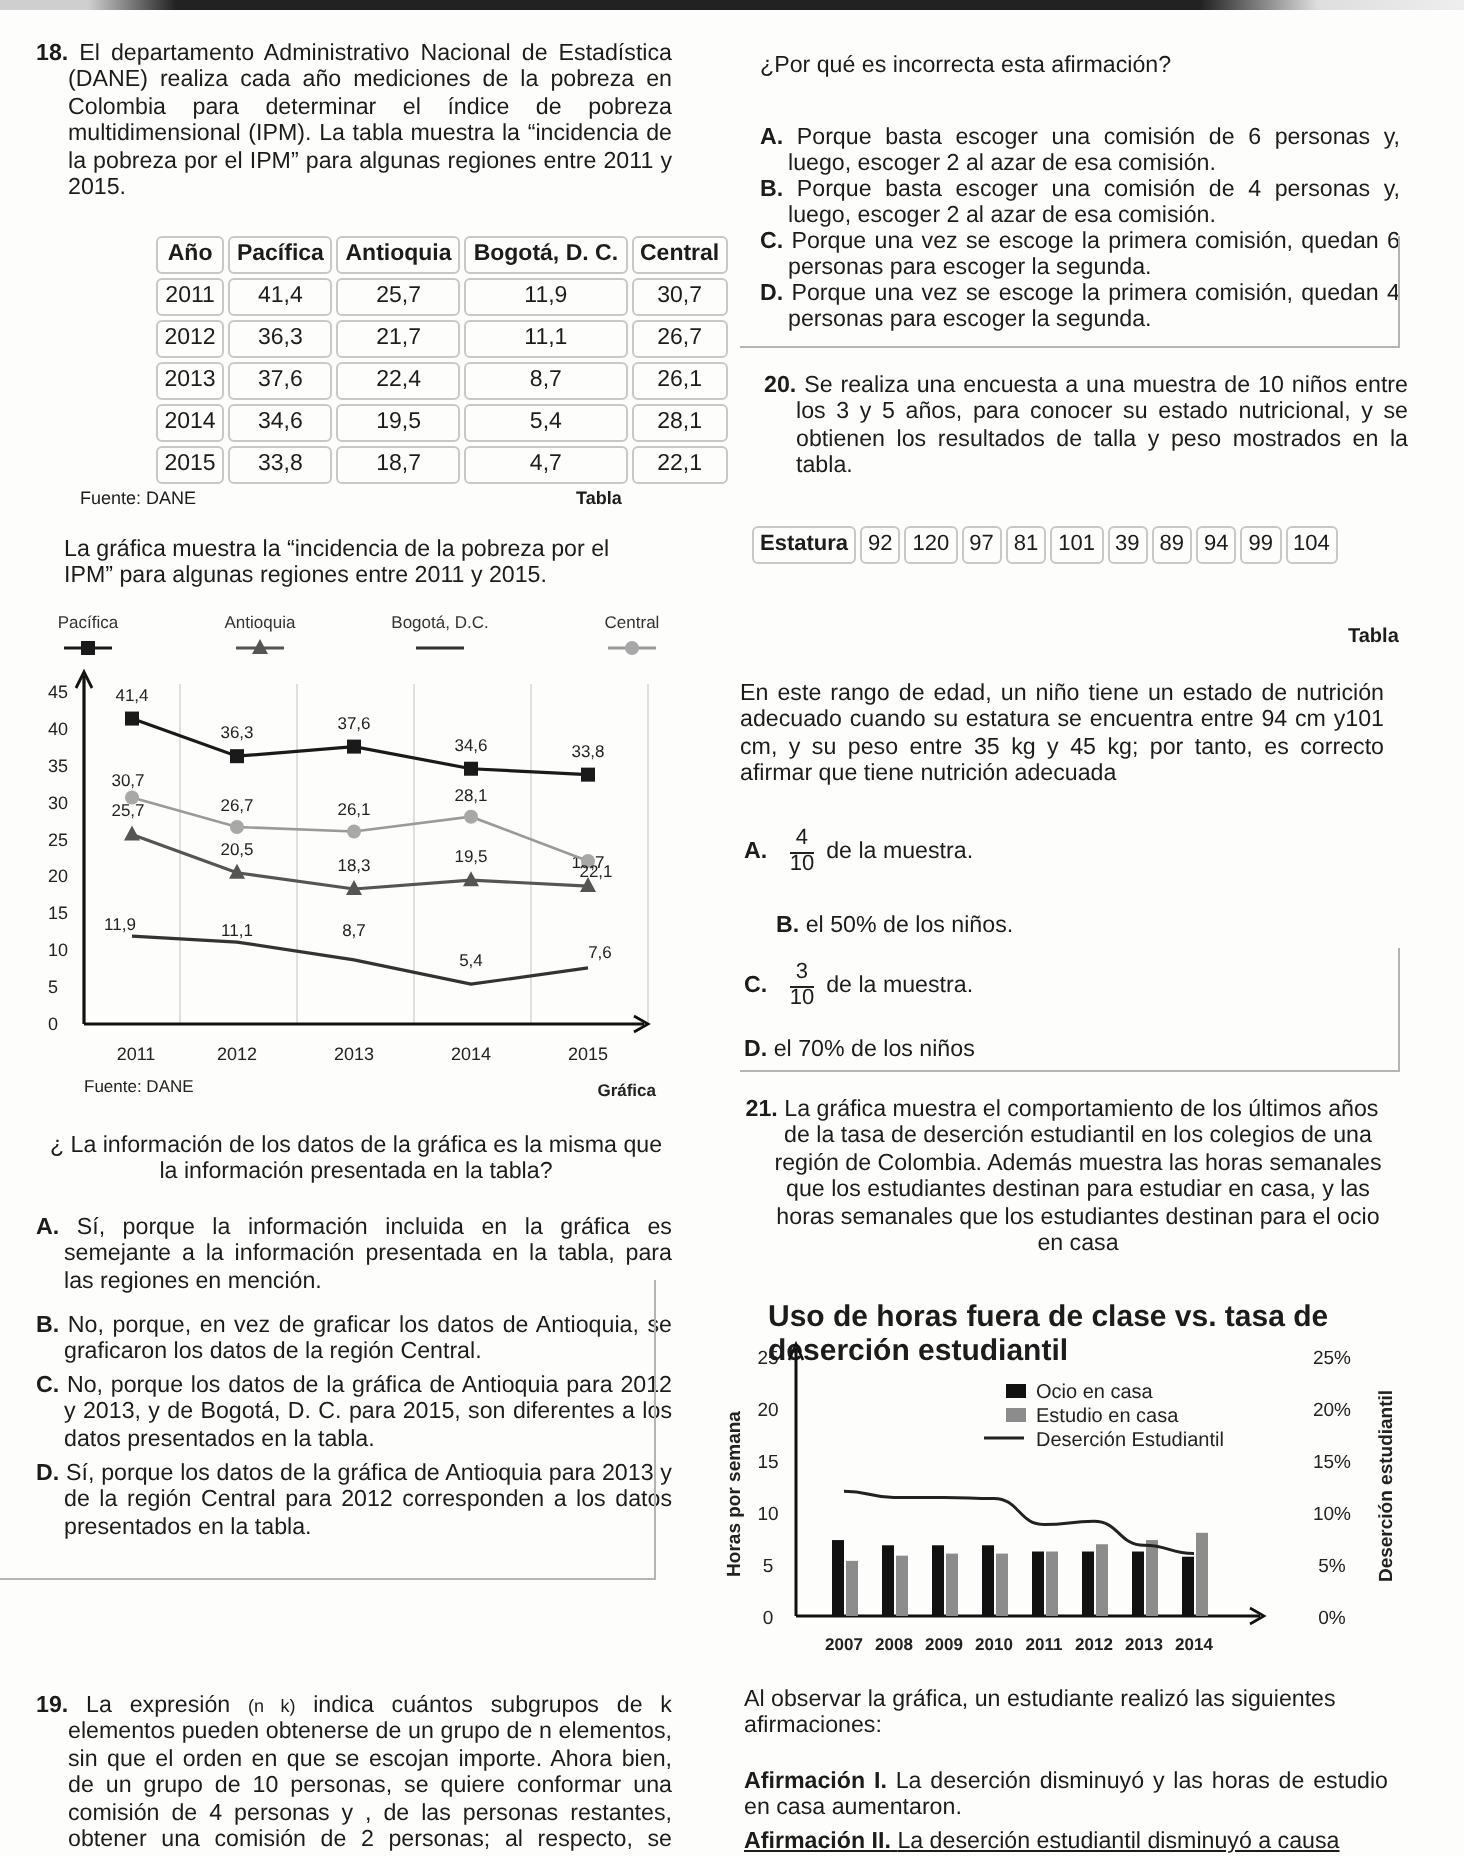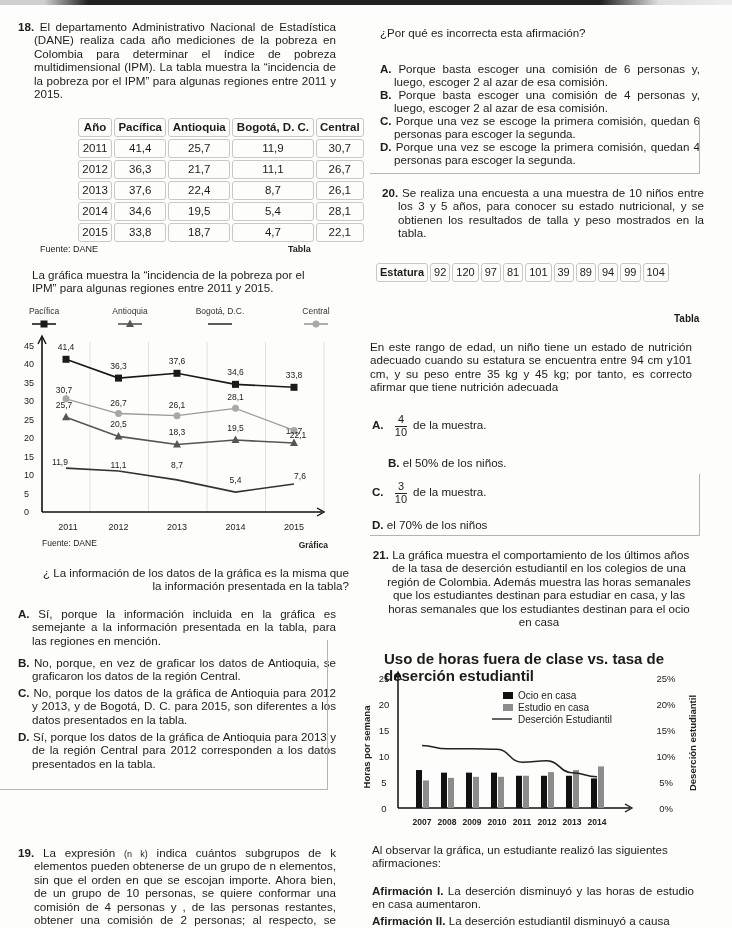--- a/index.html
+++ b/index.html
@@ -179,21 +179,21 @@
         <text x="175" y="105.71999999999998" font-size="8.5" text-anchor="middle" fill="#222">26,1</text>
         <circle cx="233.5" cy="106.34222222222222" r="3.5" fill="#a8a8a8"></circle>
         <text x="233.5" y="98.34222222222222" font-size="8.5" text-anchor="middle" fill="#222">28,1</text>
         <circle cx="292" cy="128.47555555555556" r="3.5" fill="#a8a8a8"></circle>
         <text x="296" y="136.47555555555556" font-size="8.5" text-anchor="middle" fill="#222">22,1</text>
       </g>
       <text x="40" y="244" font-size="8.5" fill="#222">Fuente: DANE</text>
       <text x="326" y="246" font-size="8.5" font-weight="bold" text-anchor="end" fill="#222">Gráfica</text>
     </svg>
 
-  <div class="qtext" style="top:566px; left:15px; width:316px; text-align:right;">¿ La información de los datos de la gráfica es la misma que la información presentada en la tabla?</div>
+  <div class="qtext" style="top:566px; left:2px; width:316px; text-align:center;">¿ La información de los datos de la gráfica es la misma que la información presentada en la tabla?</div>
 
   <div id="q18-options">
       <div class="opt" style="top:607px;left:0px;width:318px;"><b>A.</b> <span>Sí, porque la información incluida en la gráfica es semejante a la información presentada en la tabla, para las regiones en mención.</span></div>
       <div class="opt" style="top:656px;left:0px;width:318px;"><b>B.</b> <span>No, porque, en vez de graficar los datos de Antioquia, se graficaron los datos de la región Central.</span></div>
       <div class="opt" style="top:686px;left:0px;width:318px;"><b>C.</b> <span>No, porque los datos de la gráfica de Antioquia para 2012 y 2013, y de Bogotá, D. C. para 2015, son diferentes a los datos presentados en la tabla.</span></div>
       <div class="opt" style="top:730px;left:0px;width:318px;"><b>D.</b> <span>Sí, porque los datos de la gráfica de Antioquia para 2013 y de la región Central para 2012 corresponden a los datos presentados en la tabla.</span></div>
     </div>
 
   <div class="frame" style="left:-20px; top:640px; width:330px; height:150px; border-bottom:1px solid #b4b4b4;"></div>
 
@@ -326,15 +326,15 @@
         <rect x="159" y="36" width="10" height="7" fill="#8c8c8c"></rect>
         <text x="174" y="43" font-size="10" fill="#222">Estudio en casa</text>
         <line x1="148" x2="168" y1="51" y2="51" stroke="#222222" stroke-width="1.4"></line>
         <text x="174" y="55" font-size="10" fill="#222">Deserción Estudiantil</text>
       </g>
     </svg>
 
   <div class="qtext" style="top:843px; left:-8px; width:320px; text-align:left;">Al observar la gráfica, un estudiante realizó las siguientes afirmaciones:</div>
   <div id="q21-affirmations">
       <div class="qtext" style="top:884px;left:-8px;width:322px;"><b>Afirmación I.</b> <span>La deserción disminuyó y las horas de estudio en casa aumentaron.</span></div>
-      <div class="qtext" style="top:914px;left:-8px;width:322px;"><b>Afirmación II.</b> <span>La deserción estudiantil disminuyó a causa</span></div>
+      <div class="qtext" style="top:914px;left:-8px;width:322px;text-decoration:underline;"><b>Afirmación II.</b> <span>La deserción estudiantil disminuyó a causa</span></div>
     </div>
 </div>
 
 </body></html>

